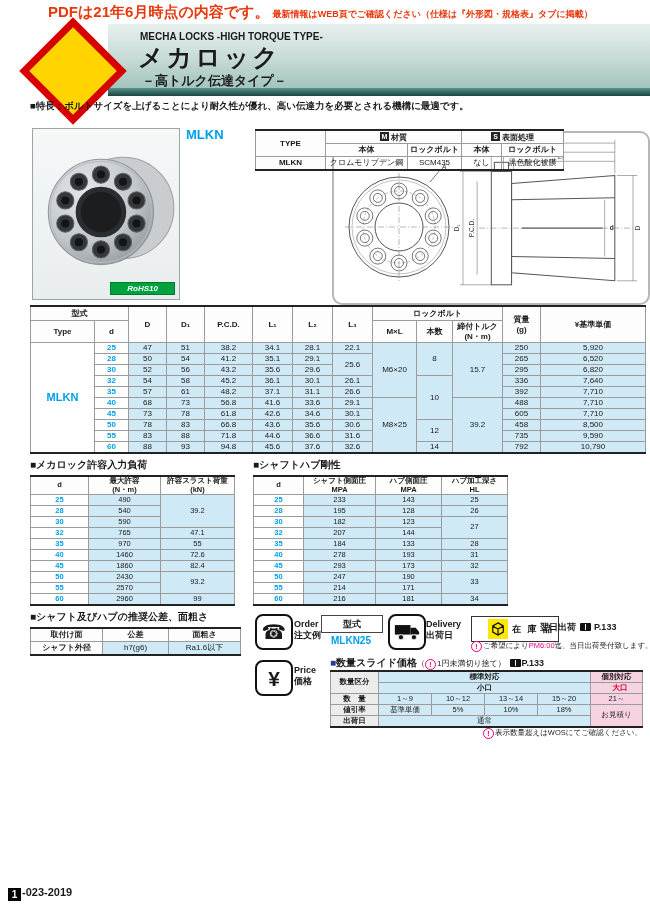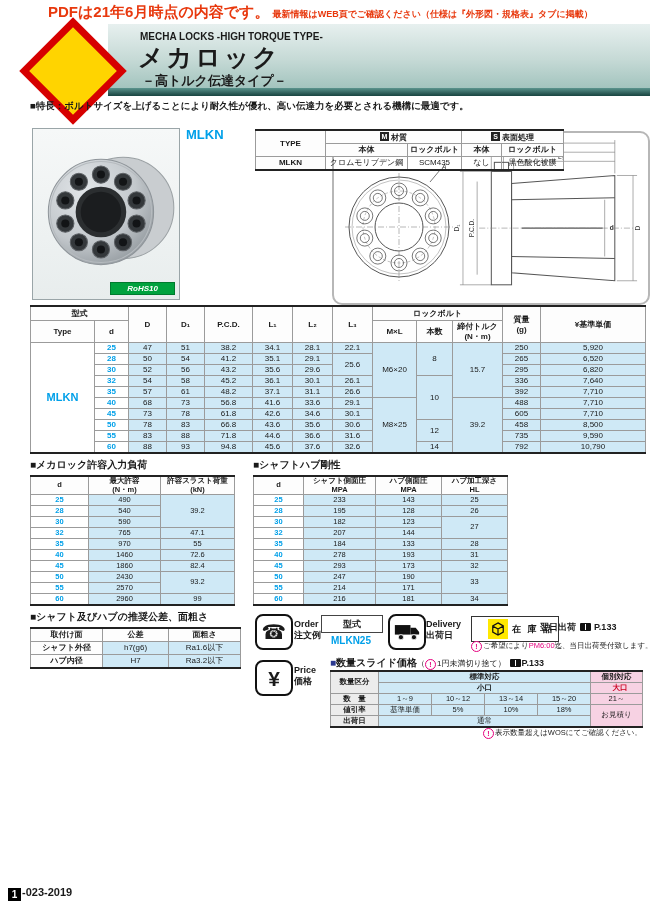--- a/index.html
+++ b/index.html
@@ -622,25 +622,20 @@
           <tr>
         <td class="hd">取付け面</td>
         <td class="hd">公差</td>
         <td class="hd">面粗さ</td>
       </tr>
       <tr class="thick-top">
         <td class="hd">シャフト外径</td>
         <td class="blue">h7(g6)</td>
         <td class="blue">Ra1.6以下</td>
       </tr>
-      <tr>
-        <td class="hd">ハブ内径</td>
-        <td class="blue">H7</td>
-        <td class="blue">Ra3.2以下</td>
-      </tr>
     </tbody>
       </table>
   </div>
 
   <div class="order-row">
     <div class="icon-sq" style="left:0;top:0;">
         <span class="phone-glyph">☎</span>
       </div>
     <div class="icon-lbl" style="left:39px;top:5px;">
       <div>Order</div>

